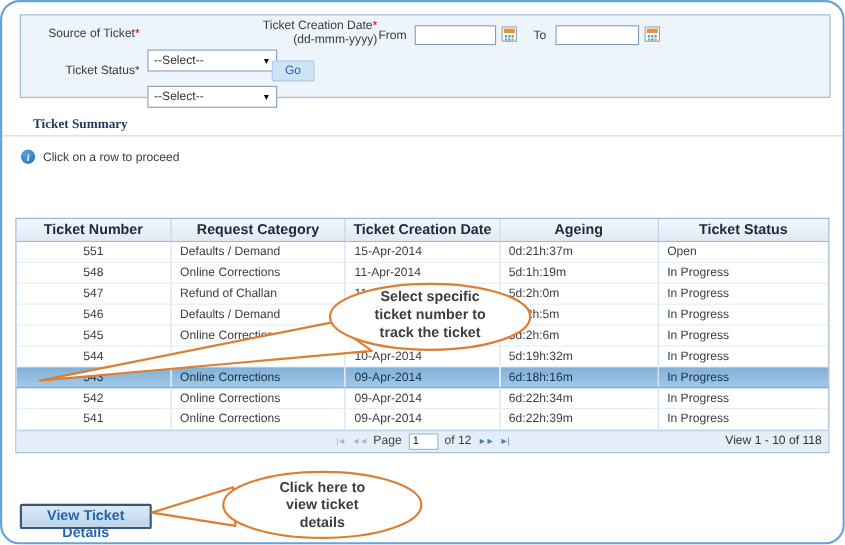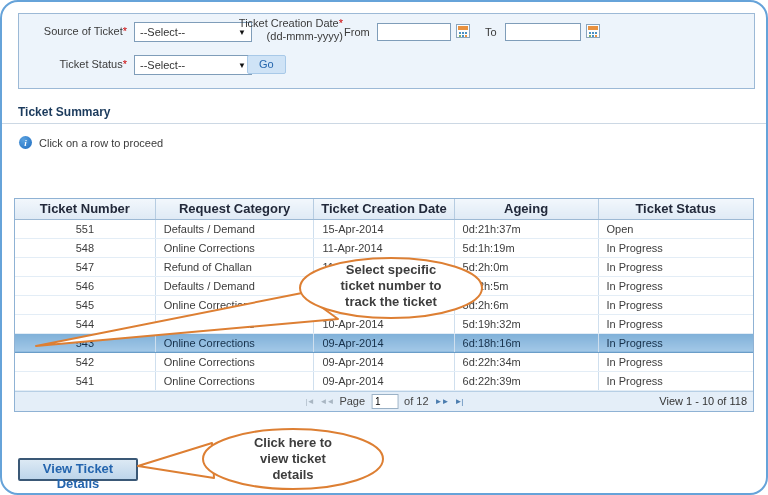--- a/index.html
+++ b/index.html
@@ -13,39 +13,40 @@
     position: absolute; left: 16px; top: 11px; width: 737px; height: 76px;
     background: #edf4fb; border: 1px solid #9cb9d6;
   }
   .fl { position: absolute; font-size: 11px; color: #3b3b3b; }
   .req { color: #cc0000; }
   .select-box {
     position: absolute; width: 118px; height: 20px; background: #fff;
     border: 1px solid #7f9db9; font-size: 11px; color: #333;
     display: flex; align-items: center; justify-content: space-between; padding: 0 5px;
     cursor: default;
+    margin-top: 23px;
   }
   .select-box .arr { font-size: 8px; color: #111; }
   .text-input {
     position: absolute; height: 18px; border: 1px solid #7f9db9;
     font-size: 11px; padding: 0 3px; background: #fff;
   }
   .cal { position: absolute; width: 14px; height: 14px; border: 1px solid #8aa5bd; background: #fdfdfd; }
   .cal::before { content: ""; position: absolute; left: 1px; right: 1px; top: 1px; height: 4px; background: #e8913f; }
   .cal::after {
     content: ""; position: absolute; left: 2px; bottom: 3px; width: 2px; height: 2px; background: #4a90c2;
     box-shadow: 3px 0 #4a90c2, 6px 0 #4a90c2, 0 3px #7fb06a, 3px 3px #4a90c2, 6px 3px #e8913f;
   }
   .go-btn {
     position: absolute; left: 228px; top: 41px; padding: 2px 11px 3px;
     font-size: 11px; color: #2566ad; background: #cfe3f6; border: 1px solid #a8c9e8;
     border-radius: 2px; font-family: inherit; cursor: pointer;
   }
   
-  .section-title { position: absolute; left: 16px; top: 103px; font-size: 12px; font-weight: bold; color: #1b3a5c; }
+  .section-title { position: absolute; left: 28px; top: 103px; font-size: 12px; font-weight: bold; color: #1b3a5c; font-family: Liberation Serif, serif; }
   .divider { position: absolute; left: 0; top: 121px; width: 100%; height: 1px; background: #ccd8e4; }
   .info-row { position: absolute; left: 17px; top: 134px; display: flex; align-items: center; gap: 7px; }
   .info-icon {
     width: 13px; height: 13px; border-radius: 50%;
     background: radial-gradient(circle at 35% 30%, #5aa2e0, #1e6bbf);
     color: #fff; font-size: 9px; font-weight: bold; font-style: italic;
     display: flex; align-items: center; justify-content: center;
     font-family: "Liberation Serif", serif;
   }
   .info-text { font-size: 11px; color: #3b3b3b; }

